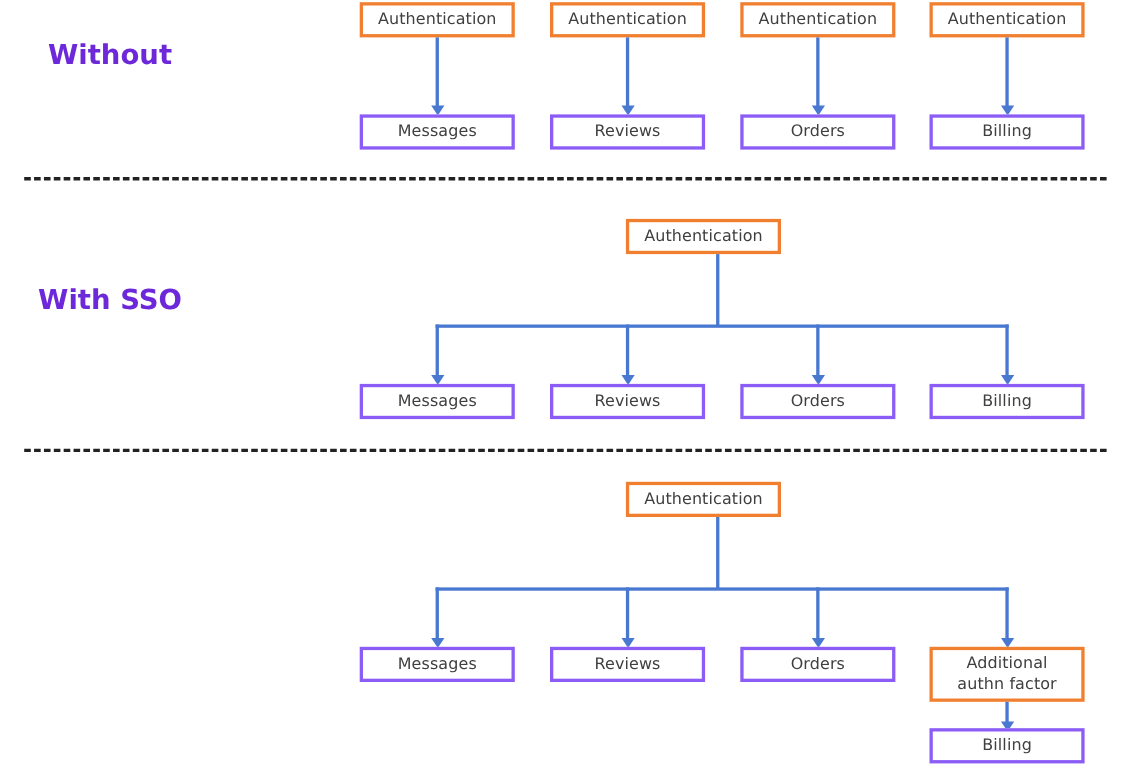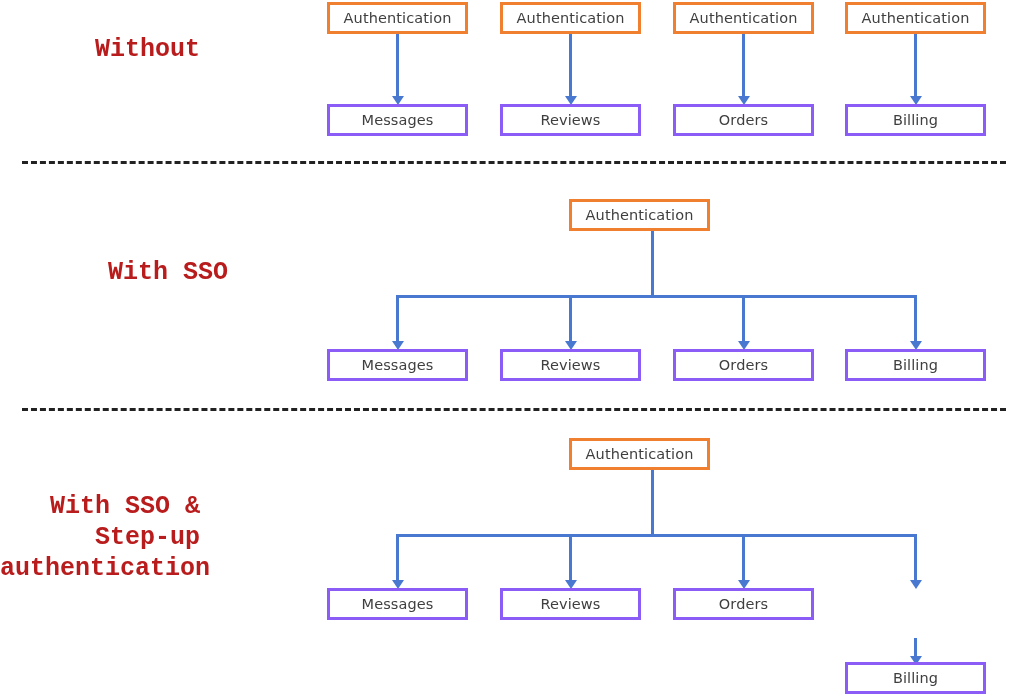--- a/index.html
+++ b/index.html
@@ -10,28 +10,27 @@
     font-family:"DejaVu Sans", sans-serif;
     position:relative;
     overflow:hidden;
     -webkit-font-smoothing:antialiased;
   }
   #canvas{position:absolute;left:0;top:0;width:1024px;height:698px;}
 
   
   .row-label{
     position:absolute;
-    color:#b91c1c;
+    color:#6d28d9;
     font-size:25px;
     line-height:31px;
     font-weight:600;
-    text-align:right;
+    text-align:center;
     width:200px;
     left:0px;
-    font-family:Liberation Mono, monospace;
   }
   .row-label span{display:block;white-space:nowrap;}
 
   
   .divider{
     position:absolute;
     left:22px;
     width:984px;
     height:0px;
     border-top:3px dashed #222222;
@@ -117,21 +116,21 @@
     <span class="lbl">Authentication</span>
   </div>
   <div class="vline" style="left:914px;top:34px;height:66px;"></div>
   <div class="arrowhead" style="left:909.5px;top:96px;"></div>
   <div class="node svc" style="left:845px;top:104px;">
     <span class="lbl">Billing</span>
   </div>
 
   <div class="divider" style="top:161px;"></div>
 
-  <div class="row-label" style="top:257px;padding-left:28px;">
+  <div class="row-label" style="top:257px;">
     <span>With SSO</span>
   </div>
 
   <div class="node auth" style="left:569px;top:199px;">
     <span class="lbl">Authentication</span>
   </div>
 
   <div class="vline" style="left:651px;top:231px;height:66px;"></div>
 
   <div class="hline" style="left:396px;top:295px;width:521px;"></div>
@@ -153,25 +152,20 @@
   </div>
   <div class="node svc" style="left:673px;top:349px;">
     <span class="lbl">Orders</span>
   </div>
   <div class="node svc" style="left:845px;top:349px;">
     <span class="lbl">Billing</span>
   </div>
 
   <div class="divider" style="top:408px;"></div>
 
-  <div class="row-label" style="top:491px;">
-    <span>With SSO &amp;</span>
-    <span>Step-up</span>
-    <span>authentication</span>
-  </div>
 
   <div class="node auth" style="left:569px;top:438px;">
     <span class="lbl">Authentication</span>
   </div>
 
   <div class="vline" style="left:651px;top:470px;height:66px;"></div>
   <div class="hline" style="left:396px;top:534px;width:521px;"></div>
   <div class="vline" style="left:396px;top:534px;height:50px;"></div>
   <div class="arrowhead" style="left:391.5px;top:580px;"></div>
   <div class="vline" style="left:569px;top:534px;height:50px;"></div>
@@ -183,20 +177,23 @@
 
   <div class="node svc" style="left:327px;top:588px;">
     <span class="lbl">Messages</span>
   </div>
   <div class="node svc" style="left:500px;top:588px;">
     <span class="lbl">Reviews</span>
   </div>
   <div class="node svc" style="left:673px;top:588px;">
     <span class="lbl">Orders</span>
   </div>
+  <div class="node auth tall" style="left:845px;top:588px;">
+    <span class="lbl">Additional<br>authn factor</span>
+  </div>
 
   <div class="vline" style="left:914px;top:638px;height:22px;"></div>
   <div class="arrowhead" style="left:909.5px;top:656px;"></div>
   <div class="node svc" style="left:845px;top:662px;">
     <span class="lbl">Billing</span>
   </div>
 
 </div>
 
 </body></html>

